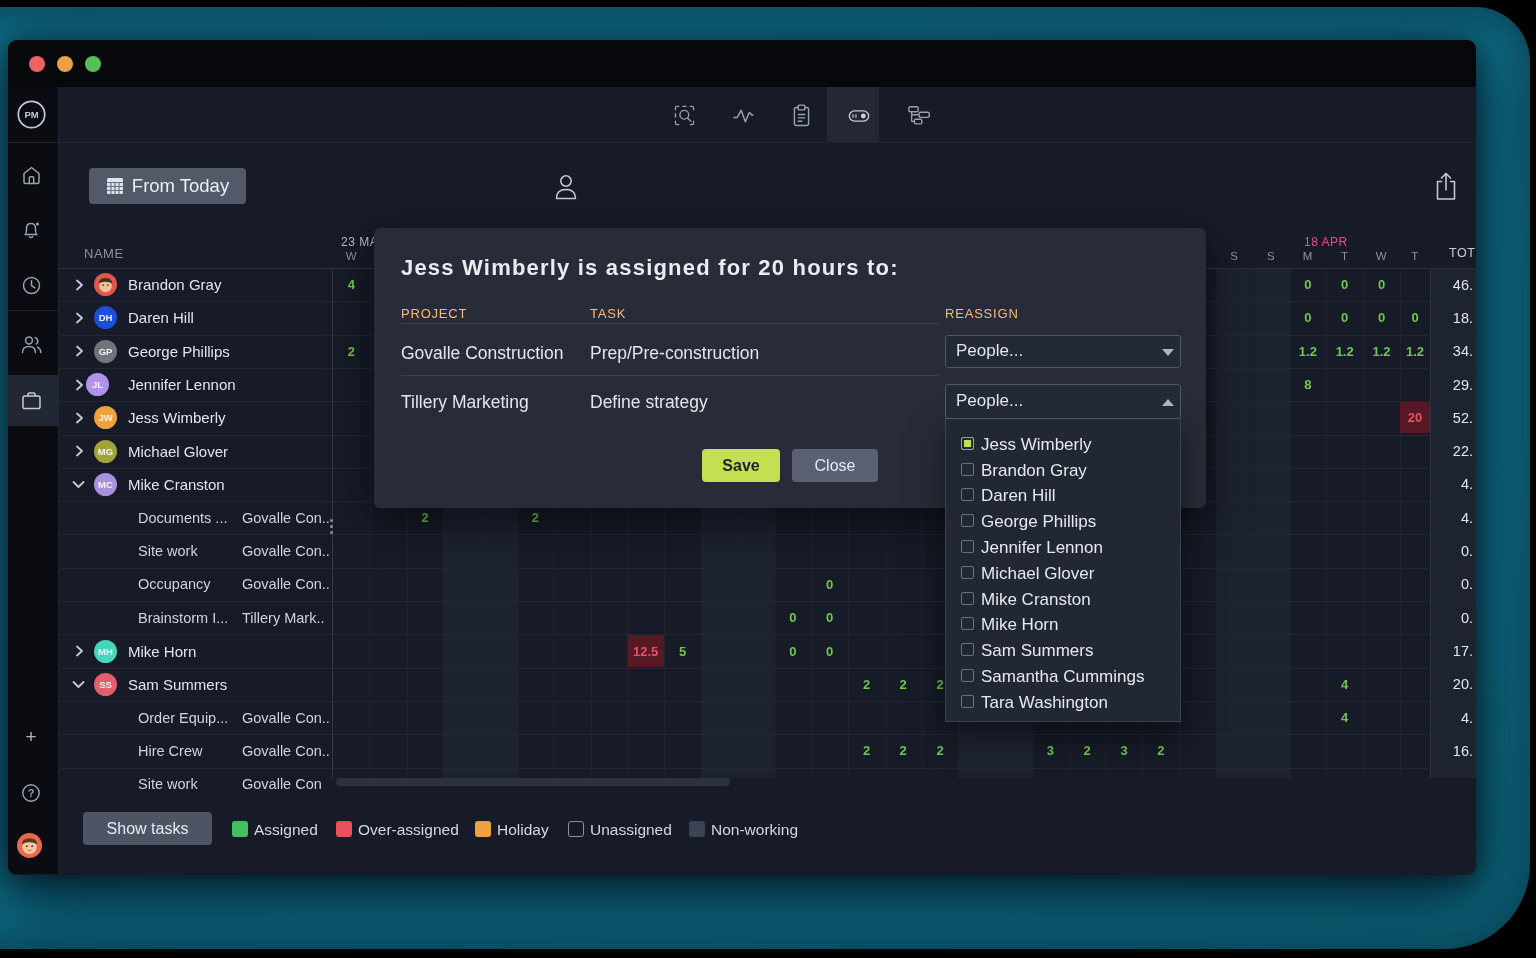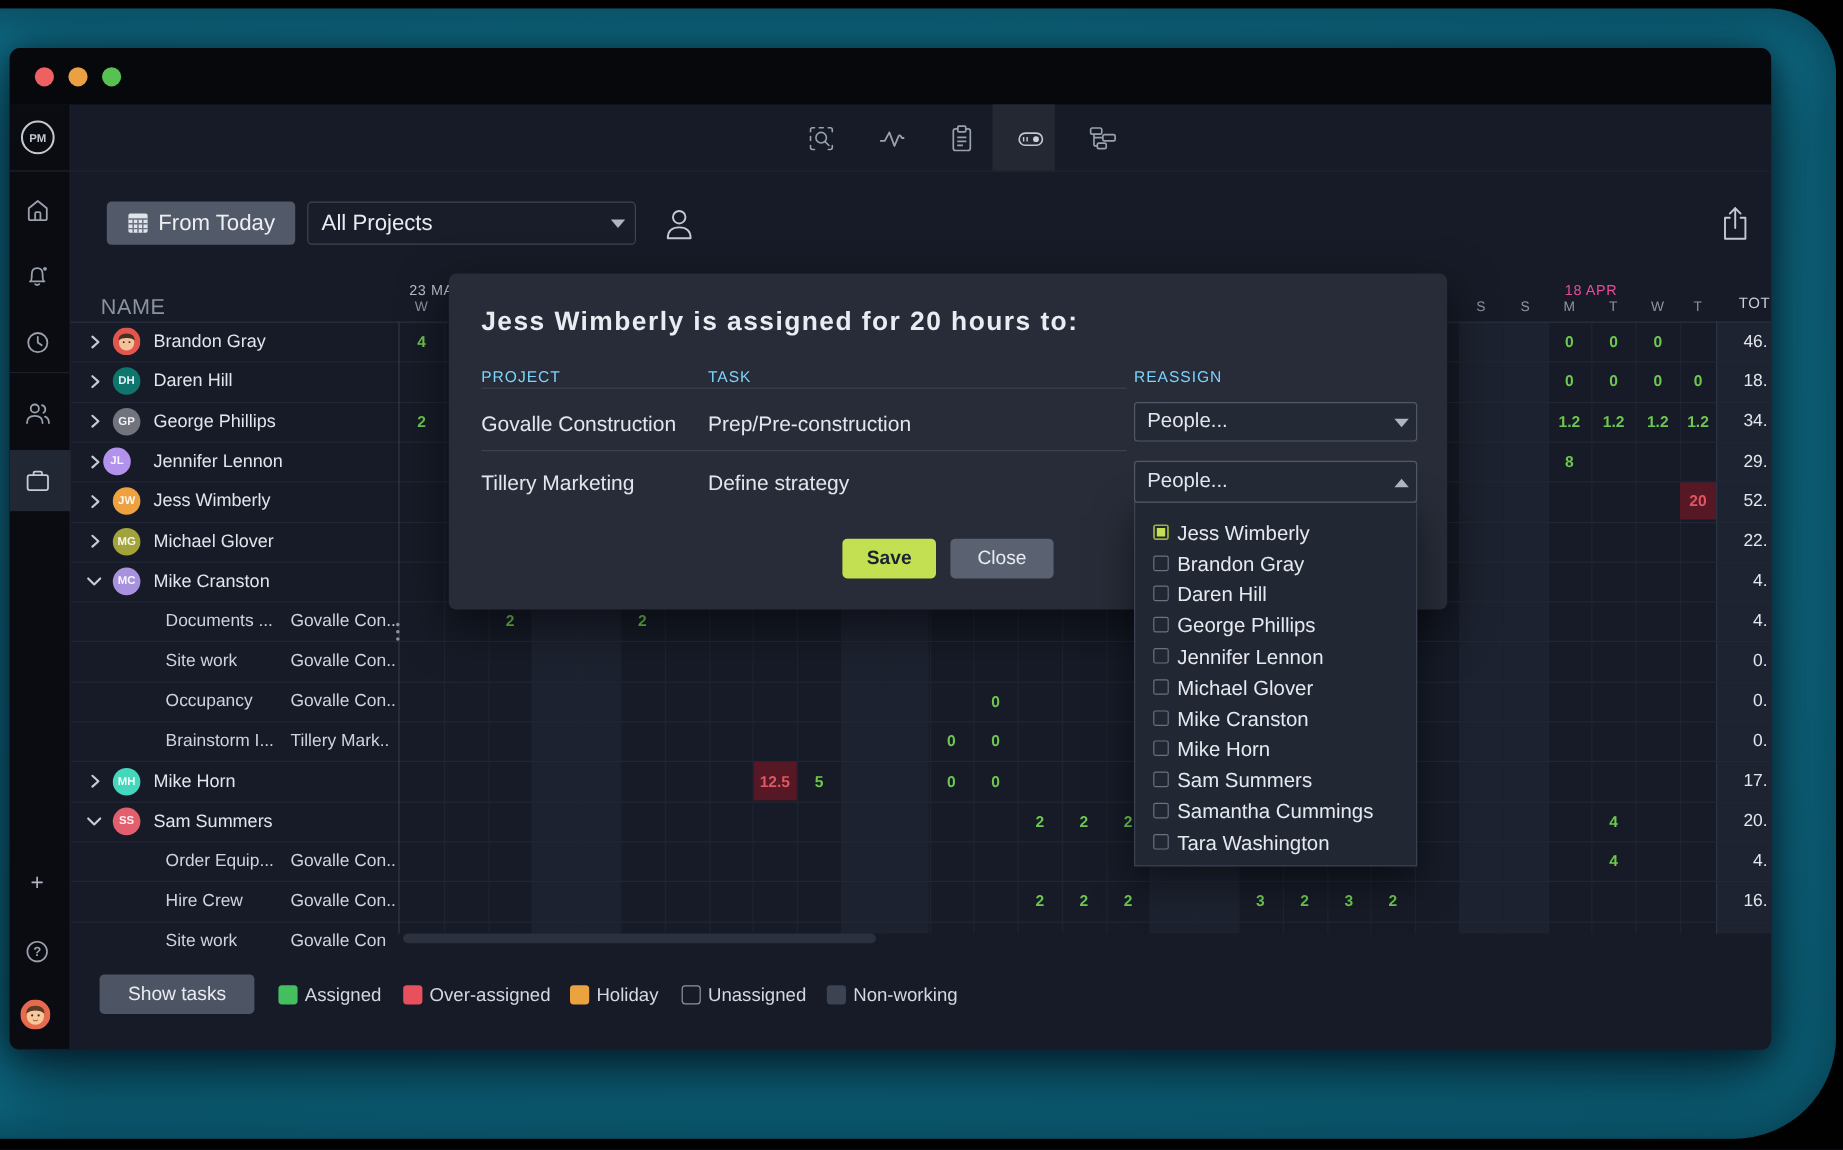--- a/index.html
+++ b/index.html
@@ -28,21 +28,21 @@
 .avatar{position:absolute;width:23px;height:23px;border-radius:50%;display:flex;align-items:center;justify-content:center;
 font-size:9.5px;font-weight:700;color:rgba(255,255,255,.9)}
 .pname{position:absolute;color:#e2e6ec;font-size:15px;white-space:nowrap}
 .sname{position:absolute;color:#ced4de;font-size:14.5px;white-space:nowrap}
 .num{position:absolute;color:#6ec84f;font-size:13px;font-weight:700;text-align:center;white-space:nowrap}
 .rednum{color:#e25663}
 .redcell{position:absolute;background:#571825}
 .tot{position:absolute;color:#e2e6ec;font-size:14.5px;text-align:right;white-space:nowrap}
 .modal{position:absolute;left:366px;top:188px;width:832px;height:280px;background:#272c38;border-radius:6px;
 box-shadow:0 14px 40px rgba(0,0,0,.55)}
-.mlabel{position:absolute;color:#7dd3fc;font-size:13px;letter-spacing:.8px}
+.mlabel{position:absolute;color:#fdba74;font-size:13px;letter-spacing:.8px}
 .mtext{position:absolute;color:#e2e6ec;font-size:17.5px;white-space:nowrap}
 .dd{position:absolute;left:937px;width:236px;background:#242936;border:1px solid #515868;border-radius:3px;
 color:#e2e6ec;font-size:17px;display:flex;align-items:center;padding-left:10px}
 .caret-d{position:absolute;width:0;height:0;border-left:6.5px solid transparent;border-right:6.5px solid transparent;border-top:7px solid #aeb4c0}
 .caret-u{position:absolute;width:0;height:0;border-left:6.5px solid transparent;border-right:6.5px solid transparent;border-bottom:7px solid #aeb4c0}
 .btn-save{position:absolute;left:694px;top:409px;width:78px;height:33px;background:#c3e052;border-radius:4px;
 color:#1a2430;font-size:16px;font-weight:700;display:flex;align-items:center;justify-content:center}
 .btn-close{position:absolute;left:784px;top:409px;width:86px;height:33px;background:#5a6170;border-radius:4px;
 color:#e8ebf1;font-size:16px;display:flex;align-items:center;justify-content:center}
 .ddlist{position:absolute;left:937px;top:378px;width:236px;height:304px;background:#222734;border:1px solid #3a4150;
@@ -135,31 +135,30 @@
       <circle cx="15.2" cy="13.2" r=".9" fill="#3a2a1a"></circle>
 <path d="M10.5 17 Q12.5 18.3 14.5 17" stroke="#b06a4a" stroke-width=".9" fill="none"></path>
     </svg>
 <div class="btn-ft">
       <svg width="18" height="18" viewBox="0 0 18 18" fill="none">
         <rect x="1" y="1" width="16" height="16" rx="1.5" fill="#dfe3ea"></rect>
         <path d="M1 5.5 H17 M1 9.5 H17 M1 13.5 H17 M5 5.5 V17 M9 5.5 V17 M13 5.5 V17" stroke="#6a7180" stroke-width="1.2"></path>
       </svg>
       <span>From Today</span>
     </div>
-<div class="sel-ap">All Projects<div class="caret-d" style="left:252px;top:14px;border-left-width:6px;border-right-width:6px"></div></div>
 <svg class="abs" style="left:546px;top:133px" width="24" height="27" viewBox="0 0 24 27" fill="none" stroke="#c3c9d3" stroke-width="1.6">
 <circle cx="12" cy="8" r="5.2"></circle>
       <path d="M2.5 25.5 Q2.5 16.5 12 16.5 Q21.5 16.5 21.5 25.5 Z" stroke-linejoin="round"></path>
     </svg>
 <svg class="abs" style="left:1425px;top:131px" width="26" height="30" viewBox="0 0 26 30" fill="none" stroke="#c3c9d3" stroke-width="1.6" stroke-linecap="round" stroke-linejoin="round">
 <path d="M8.5 10.5 H4.5 V28 H21.5 V10.5 H17.5"></path>
       <path d="M13 2.5 V19"></path>
       <path d="M8.5 7 L13 2.5 L17.5 7"></path>
     </svg>
-<div class="hdrtxt" style="left:76px;top:206px;font-size:18px">NAME</div>
+<div class="hdrtxt" style="left:76px;top:206px;font-size:13px">NAME</div>
 <div class="hdrtxt" style="left:333px;top:195px;color:#b8bec9">23 MAR</div>
 <div class="hdrtxt" style="left:1296px;top:195px;color:#ec4899">18 APR</div>
 <div class="hdrtxt" style="left:335.4px;top:210px;width:16px;text-align:center;font-size:11.5px">W</div>
 <div class="hdrtxt" style="left:1218.4px;top:210px;width:16px;text-align:center;font-size:11.5px">S</div>
 <div class="hdrtxt" style="left:1255.1px;top:210px;width:16px;text-align:center;font-size:11.5px">S</div>
 <div class="hdrtxt" style="left:1291.9px;top:210px;width:16px;text-align:center;font-size:11.5px">M</div>
 <div class="hdrtxt" style="left:1328.7px;top:210px;width:16px;text-align:center;font-size:11.5px">T</div>
 <div class="hdrtxt" style="left:1365.5px;top:210px;width:16px;text-align:center;font-size:11.5px">W</div>
 <div class="hdrtxt" style="left:1399.0px;top:210px;width:16px;text-align:center;font-size:11.5px">T</div>
 <div class="hdrtxt" style="left:1441px;top:206px;color:#c9cfd8;font-size:12.5px">TOT</div>
@@ -225,21 +224,21 @@
 <circle cx="12.5" cy="12.5" r="12.5" fill="#e2574d"></circle>
       <circle cx="12.5" cy="13.8" r="7" fill="#f2c29a"></circle>
 <path d="M5 11.5 Q5.2 5.4 12.5 5.4 Q19.8 5.4 20 11.5 Q16.5 9.2 12.5 9.4 Q8.5 9.2 5 11.5 Z" fill="#4a3020"></path>
 <circle cx="9.9" cy="13.2" r=".85" fill="#332316"></circle>
       <circle cx="15.1" cy="13.2" r=".85" fill="#332316"></circle>
     </svg>
 <div class="pname" style="left:120px;top:236.2px">Brandon Gray</div>
 <svg class="abs" style="left:65px;top:271.9px" width="12" height="12" viewBox="0 0 12 12" fill="none" stroke="#c6ccd6" stroke-width="1.8" stroke-linecap="round" stroke-linejoin="round">
       <path d="M4 1.5 L9 6 L4 10.5"></path>
     </svg>
-<div class="avatar" style="left:86px;top:266.4px;background:#0f766e">DH</div>
+<div class="avatar" style="left:86px;top:266.4px;background:#1d4ed8">DH</div>
 <div class="pname" style="left:120px;top:269.4px">Daren Hill</div>
 <svg class="abs" style="left:65px;top:305.2px" width="12" height="12" viewBox="0 0 12 12" fill="none" stroke="#c6ccd6" stroke-width="1.8" stroke-linecap="round" stroke-linejoin="round">
       <path d="M4 1.5 L9 6 L4 10.5"></path>
     </svg>
 <div class="avatar" style="left:86px;top:299.8px;background:#71747c">GP</div>
 <div class="pname" style="left:120px;top:302.8px">George Phillips</div>
 <svg class="abs" style="left:65px;top:338.5px" width="12" height="12" viewBox="0 0 12 12" fill="none" stroke="#c6ccd6" stroke-width="1.8" stroke-linecap="round" stroke-linejoin="round">
       <path d="M4 1.5 L9 6 L4 10.5"></path>
     </svg>
 <div class="avatar" style="left:78px;top:333.0px;background:#b292ec">JL</div>

